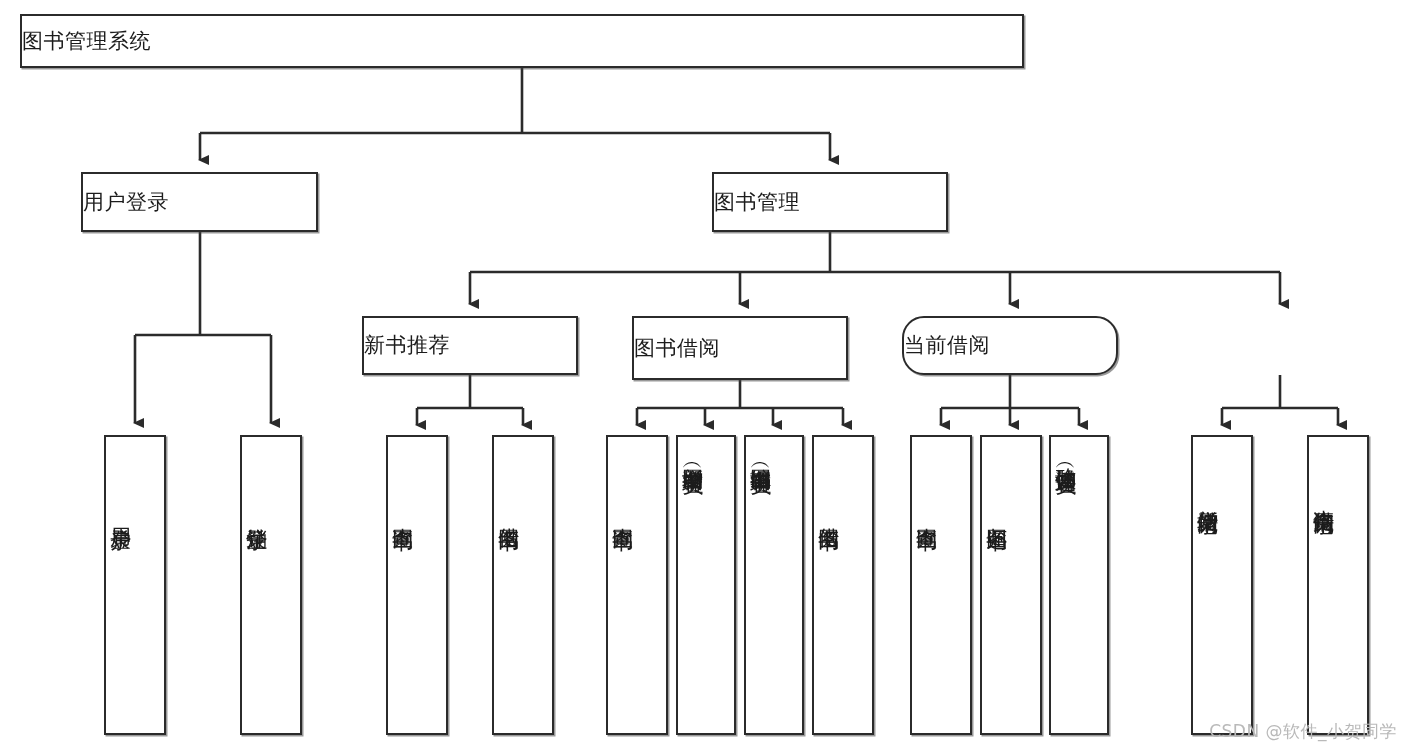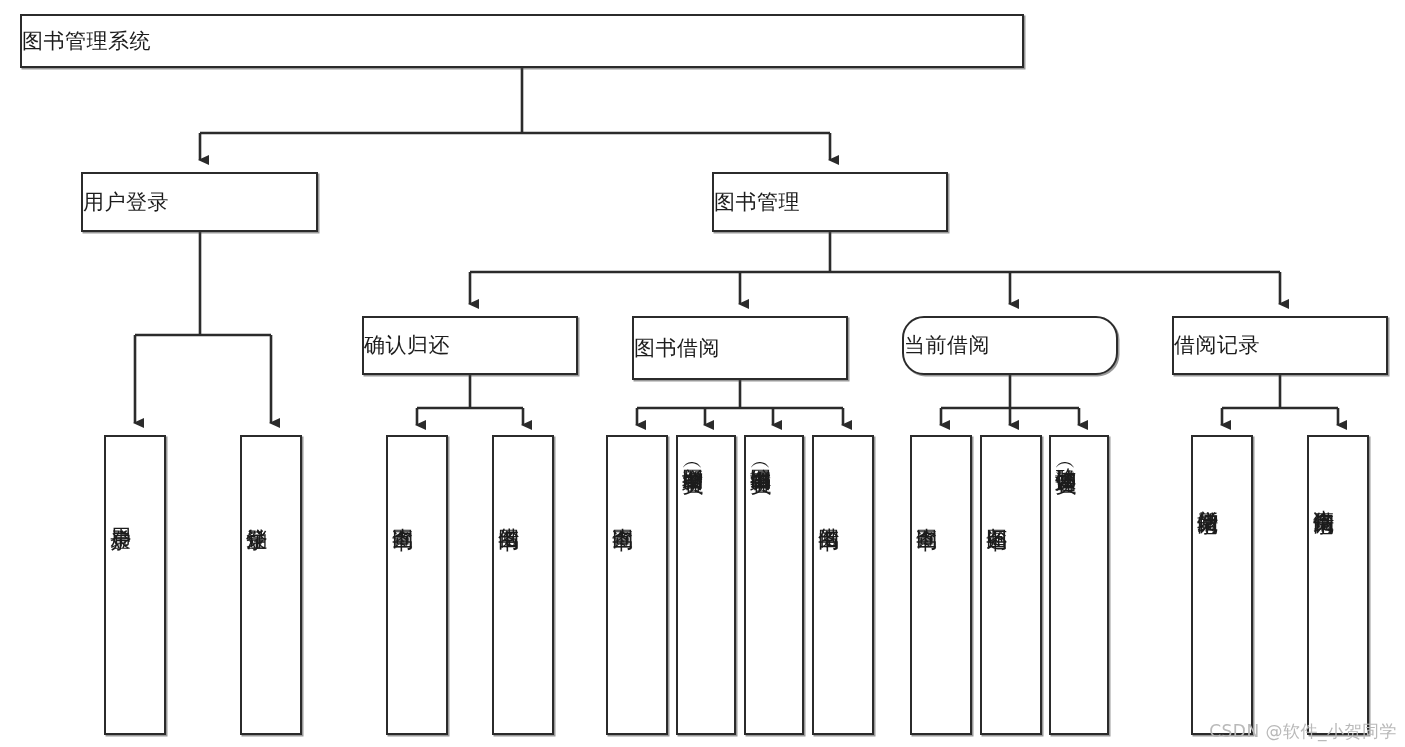--- a/index.html
+++ b/index.html
@@ -135,31 +135,28 @@
   </div>
 
   <div class="node" style="left:81px; top:172px; width:237px; height:60px;">
     <span class="node-label">用户登录</span>
   </div>
   <div class="node" style="left:712px; top:172px; width:236px; height:60px;">
     <span class="node-label">图书管理</span>
   </div>
 
   <div class="node" style="left:362px; top:316px; width:216px; height:59px;">
-    <span class="node-label">确认归还</span>
+    <span class="node-label">新书推荐</span>
   </div>
   <div class="node" style="left:632px; top:316px; width:216px; height:64px;">
     <span class="node-label">图书借阅</span>
   </div>
   <div class="node" style="left:902px; top:316px; width:216px; height:59px;border-radius:22px;">
     <span class="node-label">当前借阅</span>
   </div>
-  <div class="node" style="left:1172px; top:316px; width:216px; height:59px;">
-    <span class="node-label">借阅记录</span>
-  </div>
 
   <div class="node vertical mid" style="left:104px; top:435px; width:62px; height:300px;">
     <span class="node-label">用户登录</span>
   </div>
   <div class="node vertical mid" style="left:240px; top:435px; width:62px; height:300px;">
     <span class="node-label">注销登录</span>
   </div>
 
   <div class="node vertical mid" style="left:386px; top:435px; width:62px; height:300px;">
     <span class="node-label">查询图书</span>

